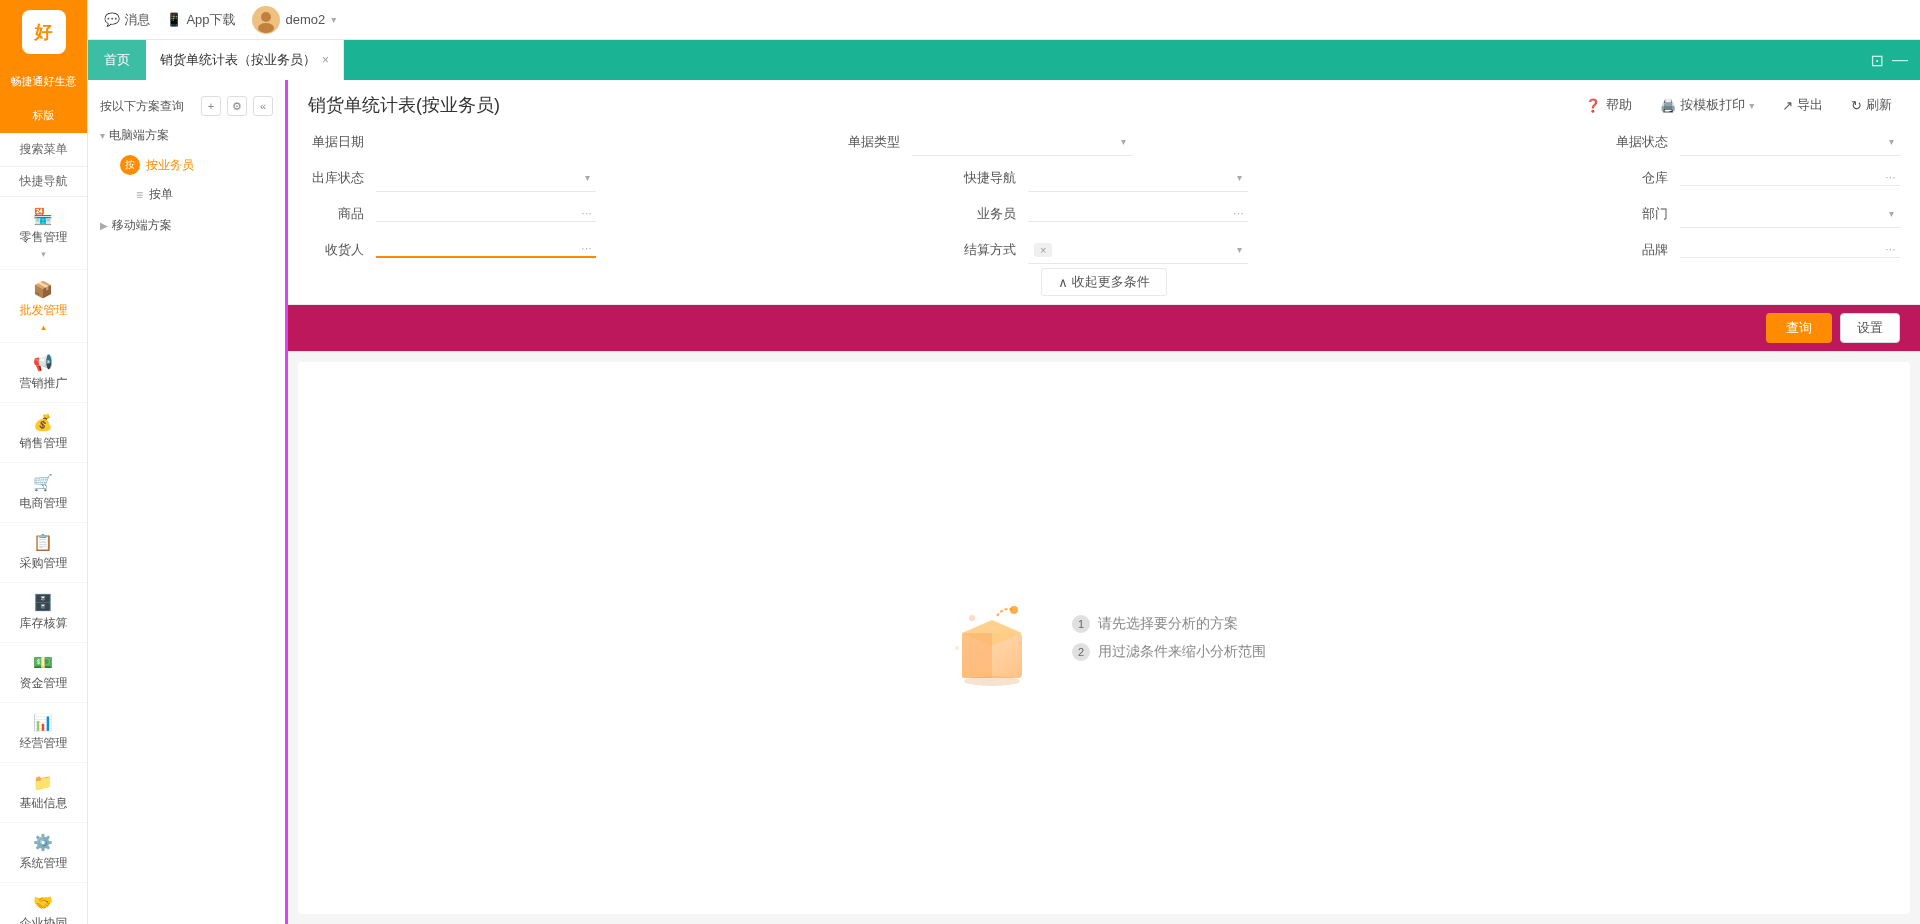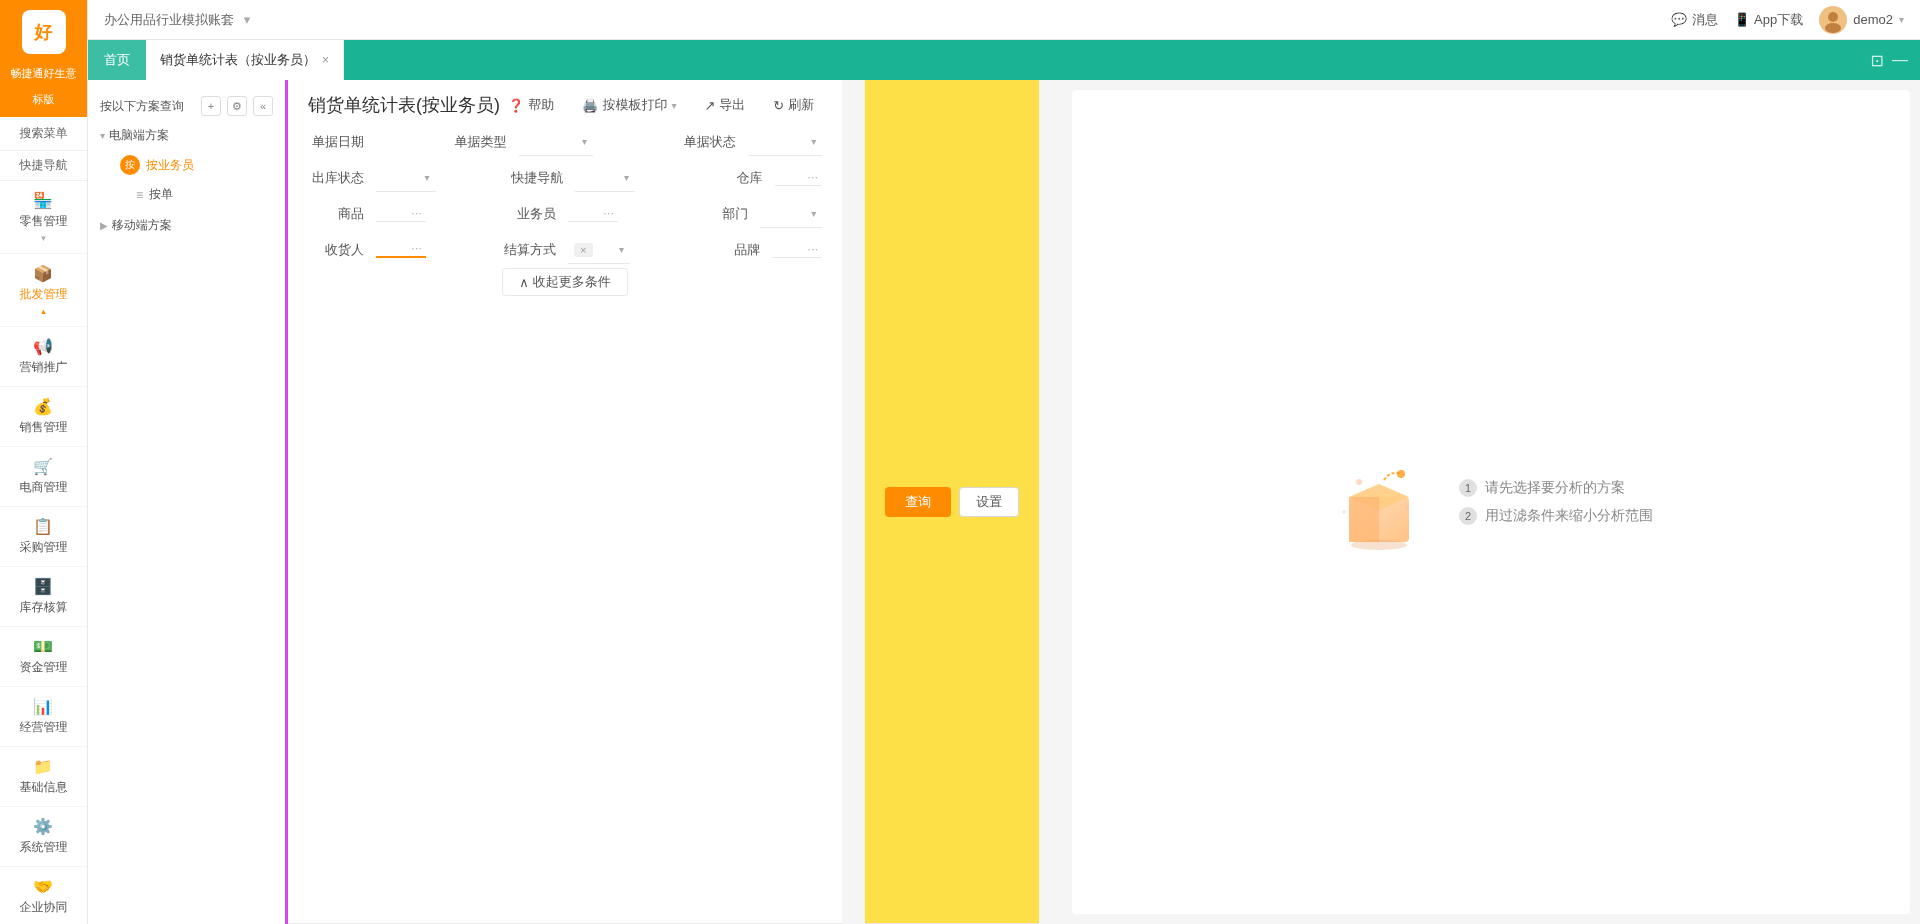--- a/index.html
+++ b/index.html
@@ -2,21 +2,21 @@
 <html><head>
   <meta charset="utf-8">
   <style>
     * { box-sizing: border-box; margin: 0; padding: 0; }
     body { font-family: -apple-system, BlinkMacSystemFont, 'PingFang SC', 'Microsoft YaHei', sans-serif; font-size: 13px; background: #f5f5f5; color: #333; display: flex; height: 924px; overflow: hidden; }
 
     
     .sidebar { width: 88px; background: #fff; display: flex; flex-direction: column; align-items: center; border-right: 1px solid #e8e8e8; height: 100%; overflow-y: auto; }
     .sidebar-logo { width: 100%; background: #ff8c00; padding: 10px 6px; display: flex; flex-direction: column; align-items: center; cursor: pointer; }
     .sidebar-logo-icon { width: 44px; height: 44px; background: #fff; border-radius: 8px; display: flex; align-items: center; justify-content: center; font-size: 18px; color: #ff8c00; font-weight: bold; }
-    .sidebar-logo-text { color: #fff; font-size: 11px; margin-top: 12px; text-align: center; line-height: 1.3; }
+    .sidebar-logo-text { color: #fff; font-size: 11px; margin-top: 20px; text-align: center; line-height: 1.3; }
     .sidebar-search { width: 100%; padding: 8px 6px; text-align: center; border-bottom: 1px solid #f0f0f0; cursor: pointer; color: #666; font-size: 12px; }
     .sidebar-nav { width: 100%; padding: 6px 6px; text-align: center; border-bottom: 1px solid #f0f0f0; cursor: pointer; color: #666; font-size: 12px; }
     .sidebar-item { width: 100%; padding: 10px 4px; text-align: center; cursor: pointer; color: #555; font-size: 12px; border-bottom: 1px solid #f5f5f5; display: flex; flex-direction: column; align-items: center; gap: 3px; }
     .sidebar-item.active { color: #ff8c00; }
     .sidebar-item-icon { font-size: 16px; }
 
     
     .main { flex: 1; display: flex; flex-direction: column; overflow: hidden; }
 
     
@@ -46,21 +46,21 @@
     .plan-group { margin-bottom: 4px; }
     .plan-group-header { display: flex; align-items: center; gap: 4px; padding: 5px 12px; cursor: pointer; font-size: 12px; color: #555; }
     .plan-group-arrow { font-size: 10px; color: #aaa; }
     .plan-item { padding: 6px 12px 6px 32px; display: flex; align-items: center; gap: 6px; cursor: pointer; font-size: 12px; color: #555; }
     .plan-item.active { color: #ff8c00; }
     .plan-item-icon { width: 20px; height: 20px; border-radius: 50%; background: #ff8c00; display: flex; align-items: center; justify-content: center; color: #fff; font-size: 10px; }
     .plan-sub-item { padding: 5px 12px 5px 48px; display: flex; align-items: center; gap: 6px; cursor: pointer; font-size: 12px; color: #555; }
     .plan-sub-icon { font-size: 12px; color: #aaa; }
 
     
-    .right-content { flex: 1; display: flex; overflow: hidden; gap: 23px; }
+    .right-content { flex: 1; display: flex; flex-direction: column; overflow: hidden; }
 
     
     .page-header { background: #fff; padding: 12px 20px 0 20px; border-bottom: 1px solid #e8e8e8; }
     .page-title-row { display: flex; align-items: center; justify-content: space-between; margin-bottom: 10px; }
     .page-title { font-size: 18px; font-weight: 500; color: #333; }
     .page-header-actions { display: flex; align-items: center; gap: 12px; }
     .page-action-btn { display: flex; align-items: center; gap: 4px; font-size: 13px; color: #555; cursor: pointer; padding: 4px 8px; border-radius: 3px; }
 
     
     .filter-area { background: #fff; padding: 12px 20px; }
@@ -73,21 +73,21 @@
     .filter-select { flex: 1; height: 28px; border: none; border-bottom: 1px solid #e8e8e8; outline: none; padding: 0 6px; font-size: 13px; color: #333; background: transparent; display: flex; align-items: center; justify-content: space-between; cursor: pointer; position: relative; }
     .filter-select-arrow { color: #aaa; font-size: 10px; }
     .filter-cell { flex: 1; display: flex; align-items: center; border-bottom: 1px solid #e8e8e8; min-width: 0; padding-bottom: 2px; }
     .filter-more-btn { color: #aaa; font-size: 11px; cursor: pointer; padding: 0 4px; }
     .filter-tag { background: #f0f0f0; border-radius: 3px; padding: 1px 6px; font-size: 11px; color: #555; display: flex; align-items: center; gap: 4px; }
     .filter-tag-close { cursor: pointer; color: #999; }
     .filter-collapse-btn { display: flex; align-items: center; justify-content: center; margin: 4px 0 8px; }
     .filter-collapse { display: flex; align-items: center; gap: 4px; font-size: 13px; color: #555; cursor: pointer; padding: 4px 16px; border-radius: 3px; border: 1px solid #e8e8e8; background: #fff; }
 
     
-    .action-bar { background: #fde047; padding: 8px 20px; border-bottom: 1px solid #e8e8e8; display: flex; align-items: center; justify-content: flex-end; gap: 8px; }
+    .action-bar { background: #be185d; padding: 8px 20px; border-bottom: 1px solid #e8e8e8; display: flex; align-items: center; justify-content: flex-end; gap: 8px; }
     .btn-primary { background: #ff8c00; color: #fff; border: none; border-radius: 4px; padding: 6px 20px; font-size: 13px; cursor: pointer; }
     .btn-default { background: #fff; color: #555; border: 1px solid #d9d9d9; border-radius: 4px; padding: 5px 16px; font-size: 13px; cursor: pointer; }
 
     
     .empty-state { flex: 1; display: flex; align-items: center; justify-content: center; background: #fff; margin: 10px; border-radius: 4px; }
     .empty-state-body { display: flex; align-items: center; gap: 30px; }
     .empty-state-icon { width: 100px; height: 100px; position: relative; }
     .empty-state-text { display: flex; flex-direction: column; gap: 10px; }
     .empty-state-item { display: flex; align-items: center; gap: 8px; font-size: 14px; color: #888; }
     .empty-state-num { width: 18px; height: 18px; border-radius: 50%; background: #e0e0e0; display: flex; align-items: center; justify-content: center; font-size: 11px; color: #666; }
@@ -160,24 +160,20 @@
   <div class="sidebar-item">
     <span class="sidebar-item-icon">🎯</span>
 
   </div>
 
 </div>
 
 <div class="main">
 
   <div class="topbar">
-    <div class="topbar-title">
-      <span>办公用品行业模拟账套</span>
-      <span style="margin-left:6px;color:#aaa;cursor:pointer;">▾</span>
-    </div>
     <div class="topbar-actions">
       <div class="topbar-action">
         <span>💬</span>
         <span>消息</span>
       </div>
       <div class="topbar-action">
         <span>📱</span>
         <span>App下载</span>
       </div>
       <div class="topbar-action" style="gap:6px;">

